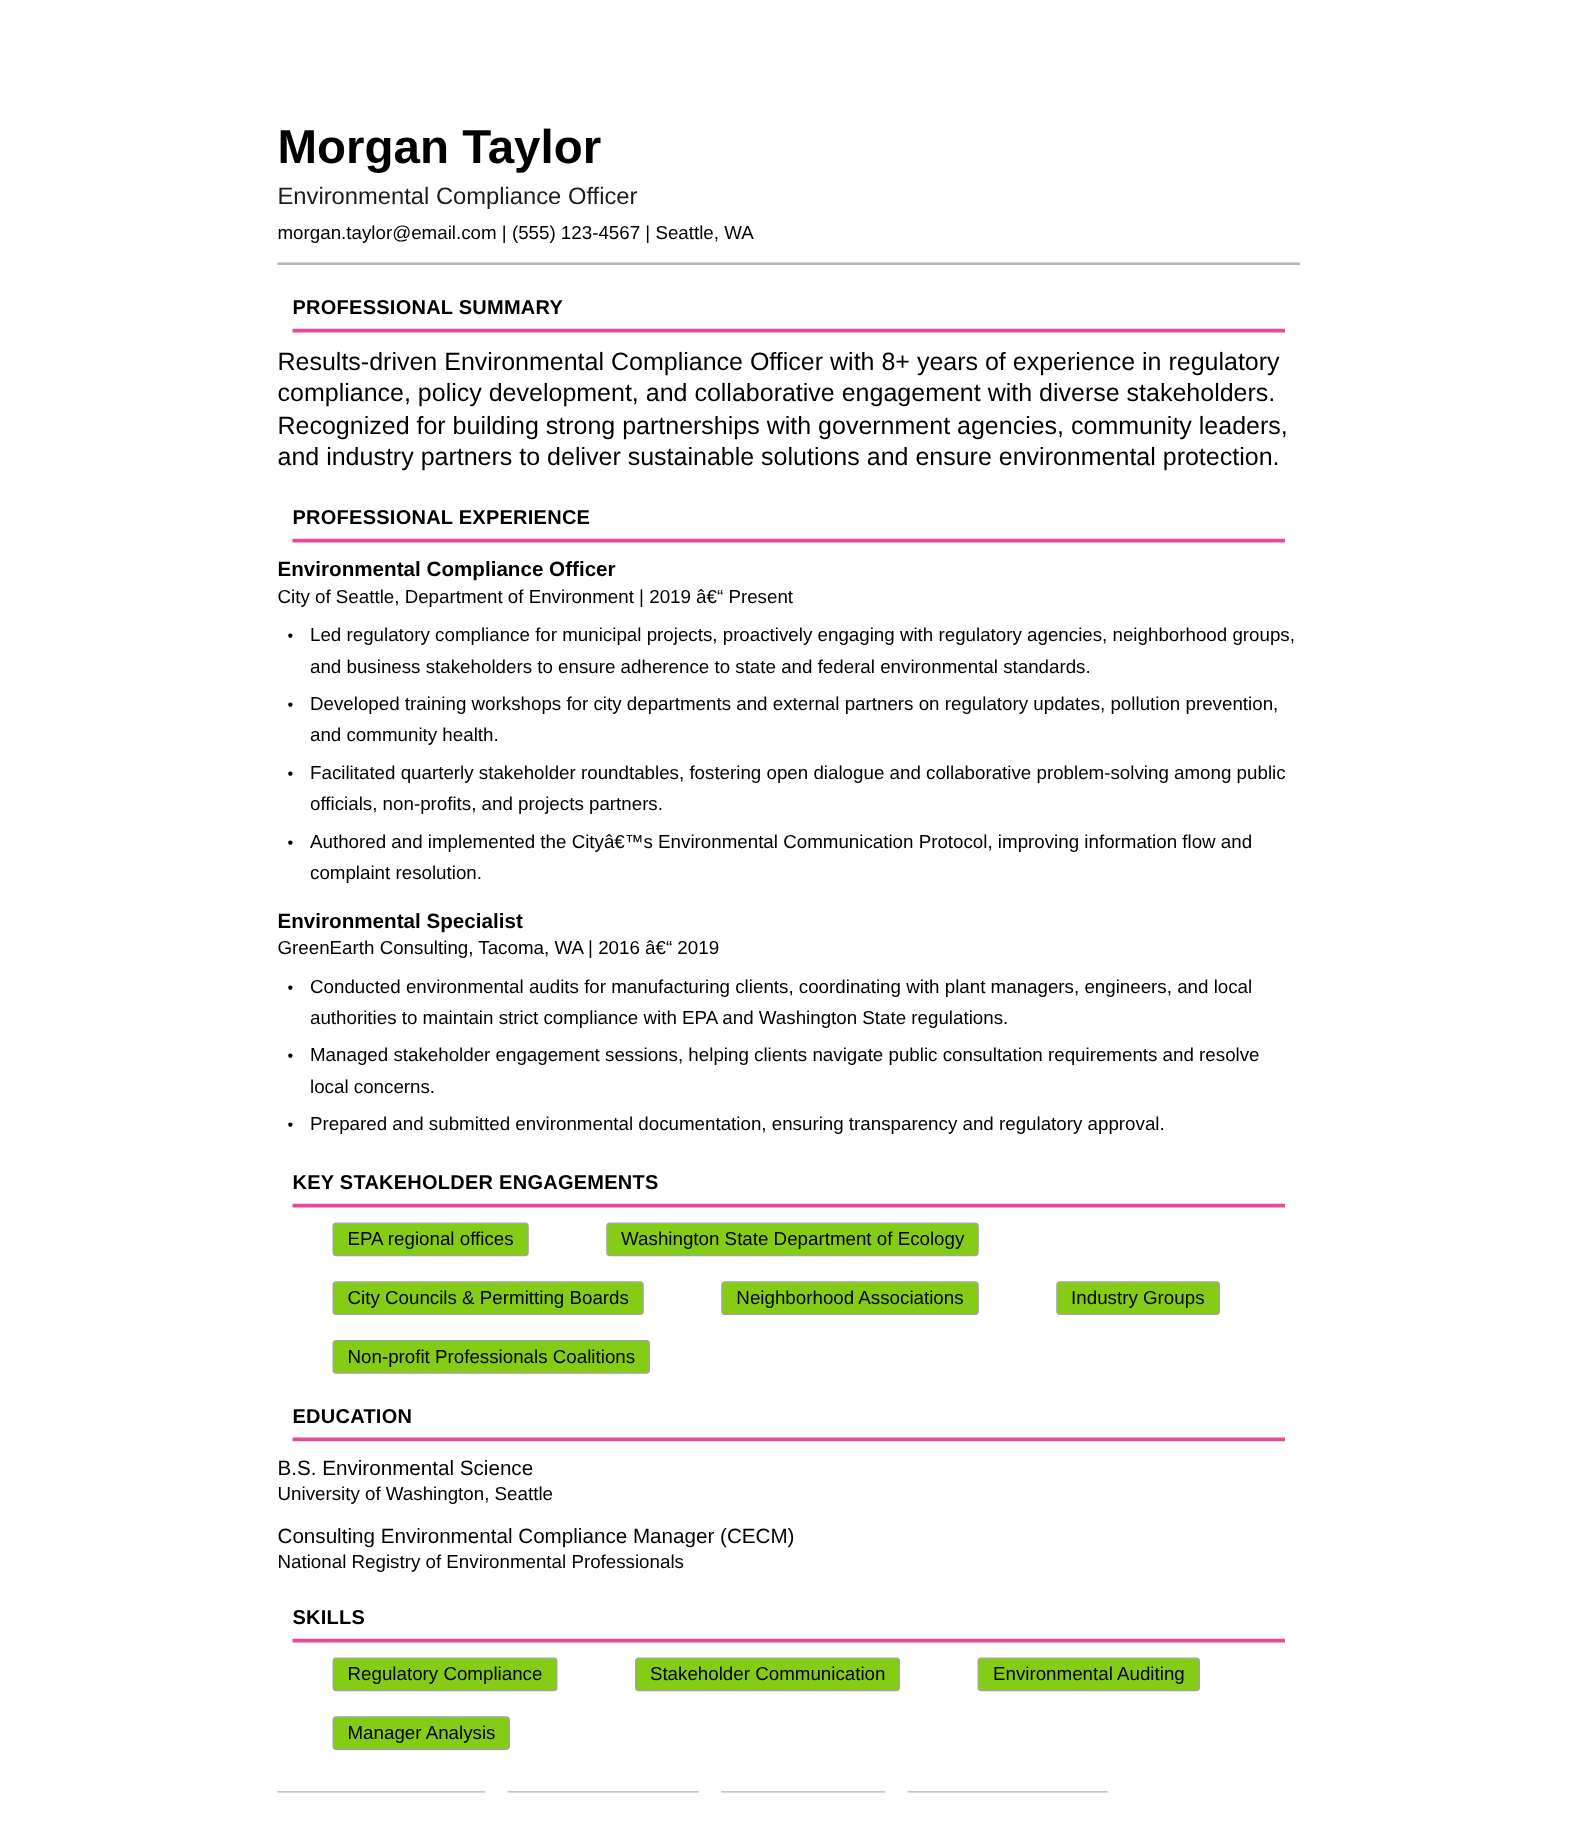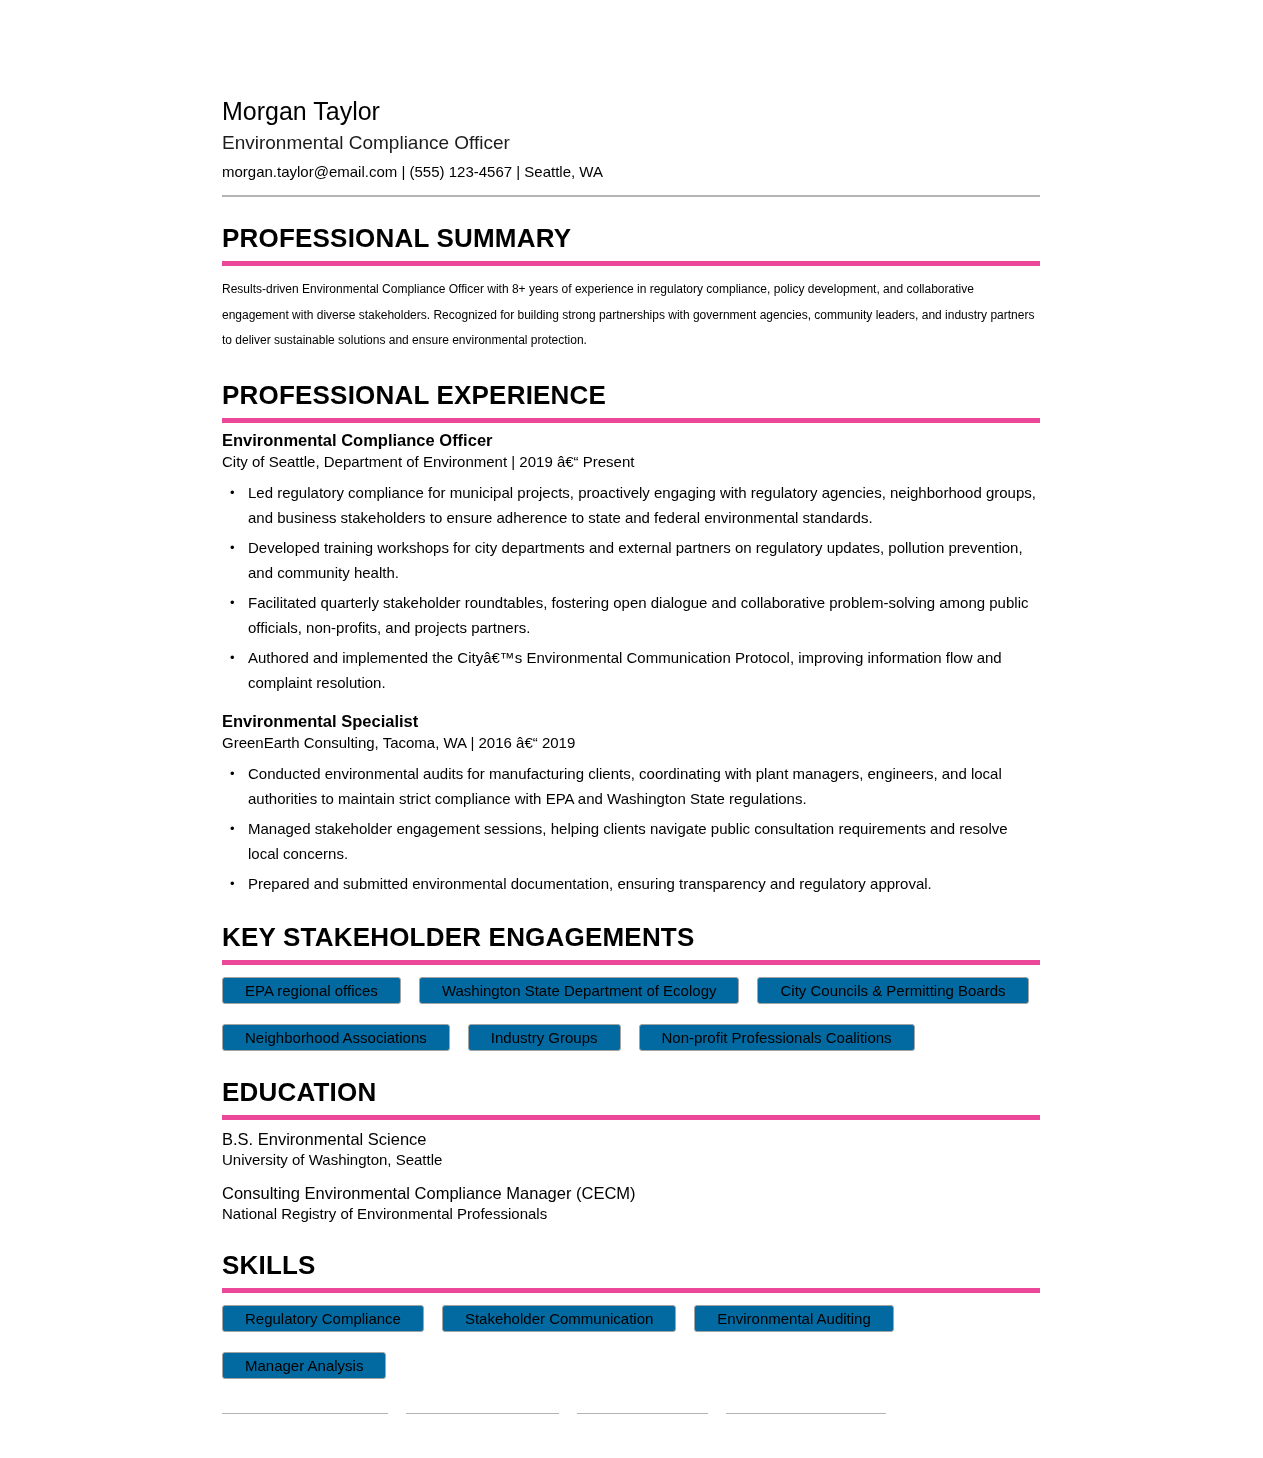--- a/index.html
+++ b/index.html
@@ -12,22 +12,22 @@
     font-family: "Liberation Sans", sans-serif;
   }
   .page {
     width: 818px;
     margin-left: 222px;
     padding-top: 97px;
   }
 
   
   .name {
-    font-size: 25px;
-    font-weight: normal;
+    font-size: 38px;
+    font-weight: bold;
     line-height: 1.12;
     margin: 0;
   }
   .candidate-title {
     font-size: 19px;
     line-height: 22px;
     margin-top: 7px;
     color: #1c1c1c;
   }
   .contact {
@@ -37,30 +37,30 @@
   }
   .header-divider {
     border: none;
     border-top: 2px solid #b4b4b4;
     margin: 14px 0 0 0;
   }
 
   
   section { margin-top: 26px; }
   h2.section-heading {
-    font-size: 26px;
+    font-size: 16px;
     font-weight: bold;
     letter-spacing: 0.2px;
-    margin: 0;
+    margin: 12px;
     padding-bottom: 7px;
-    border-bottom: 5px solid #ec4899;
+    border-bottom: 3px solid #ec4899;
   }
 
   .summary-text {
-    font-size: 12px;
+    font-size: 20px;
     line-height: 25.5px;
     margin: 11px 0 0 0;
   }
 
   
   .job { margin-top: 7px; }
   .job + .job { margin-top: 15px; }
   .job-title {
     font-size: 16.5px;
     font-weight: bold;
@@ -97,25 +97,26 @@
     display: flex;
     flex-wrap: wrap;
     column-gap: 18px;
     row-gap: 20px;
     margin-top: 12px;
   }
   .tag {
     display: inline-block;
     border: 1px solid #a3a3a3;
     border-radius: 3px;
-    background: #0369a1;
-    padding: 3px 22px;
+    background: #84cc16;
+    padding: 3px 11px;
     font-size: 15px;
     line-height: 19px;
     white-space: nowrap;
+    margin-left: 44px;
   }
 
   
   .edu-entry { margin-top: 9px; }
   .edu-entry + .edu-entry { margin-top: 13px; }
   .edu-title {
     font-size: 16.5px;
     font-weight: normal;
     line-height: 21px;
     margin: 0;

